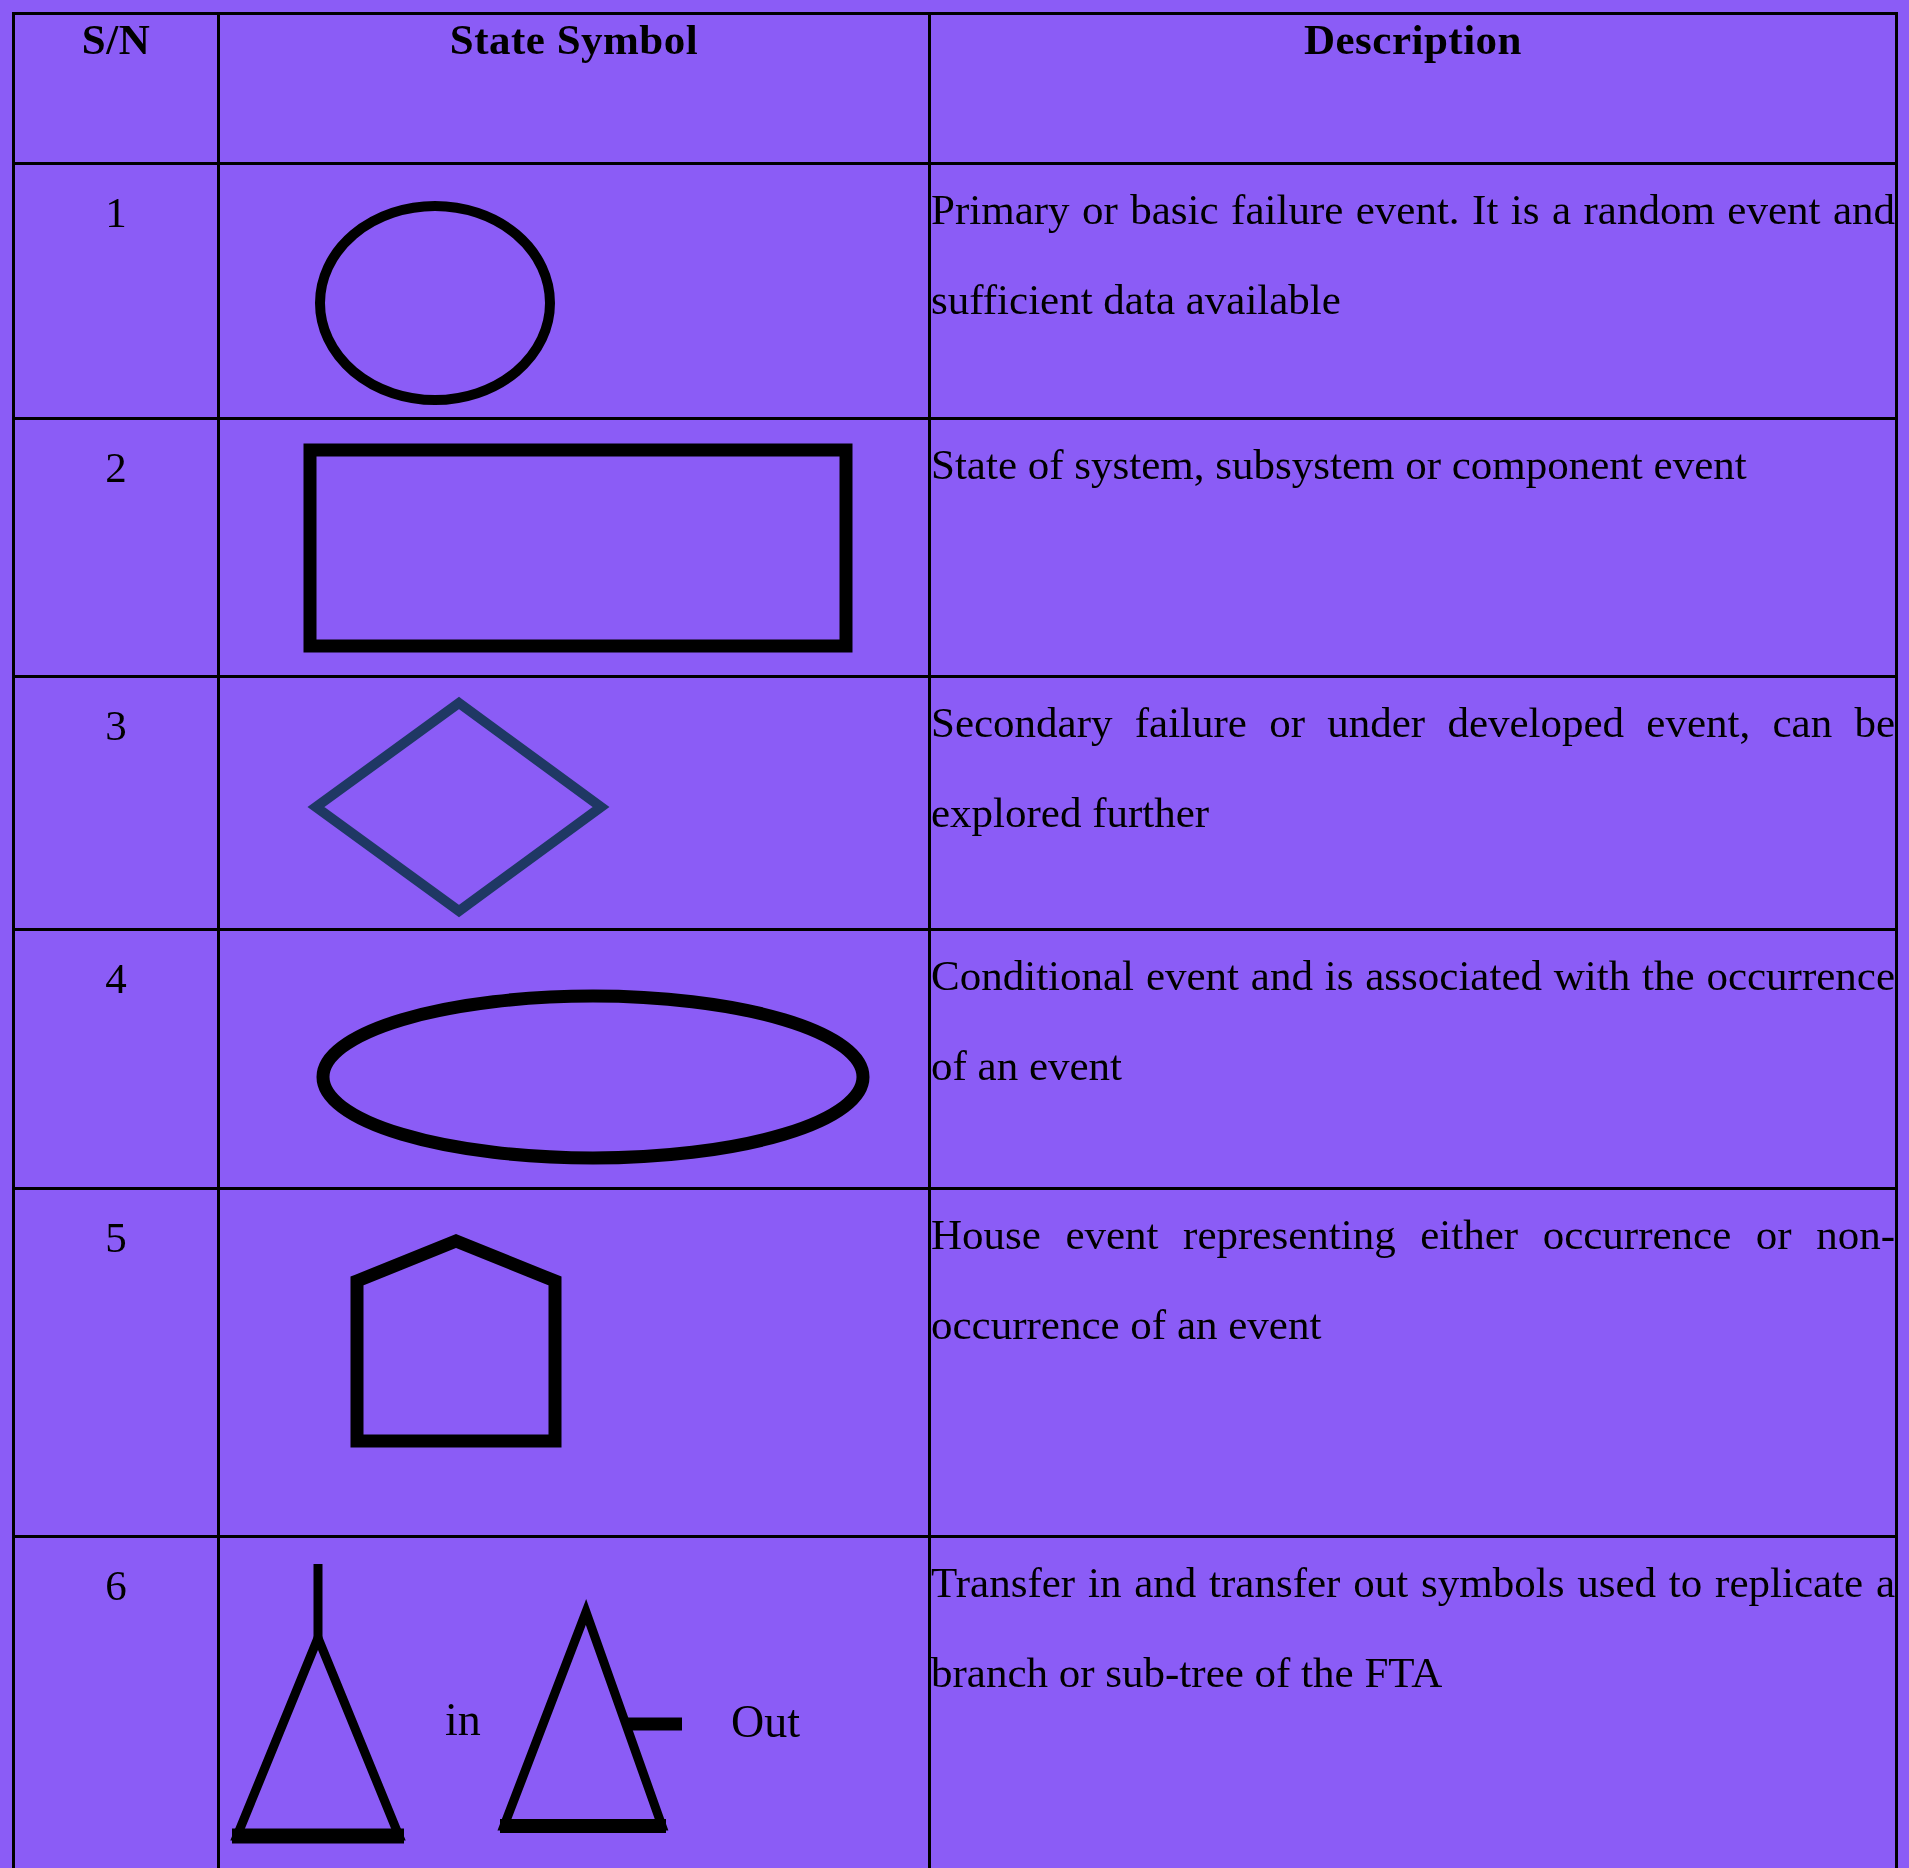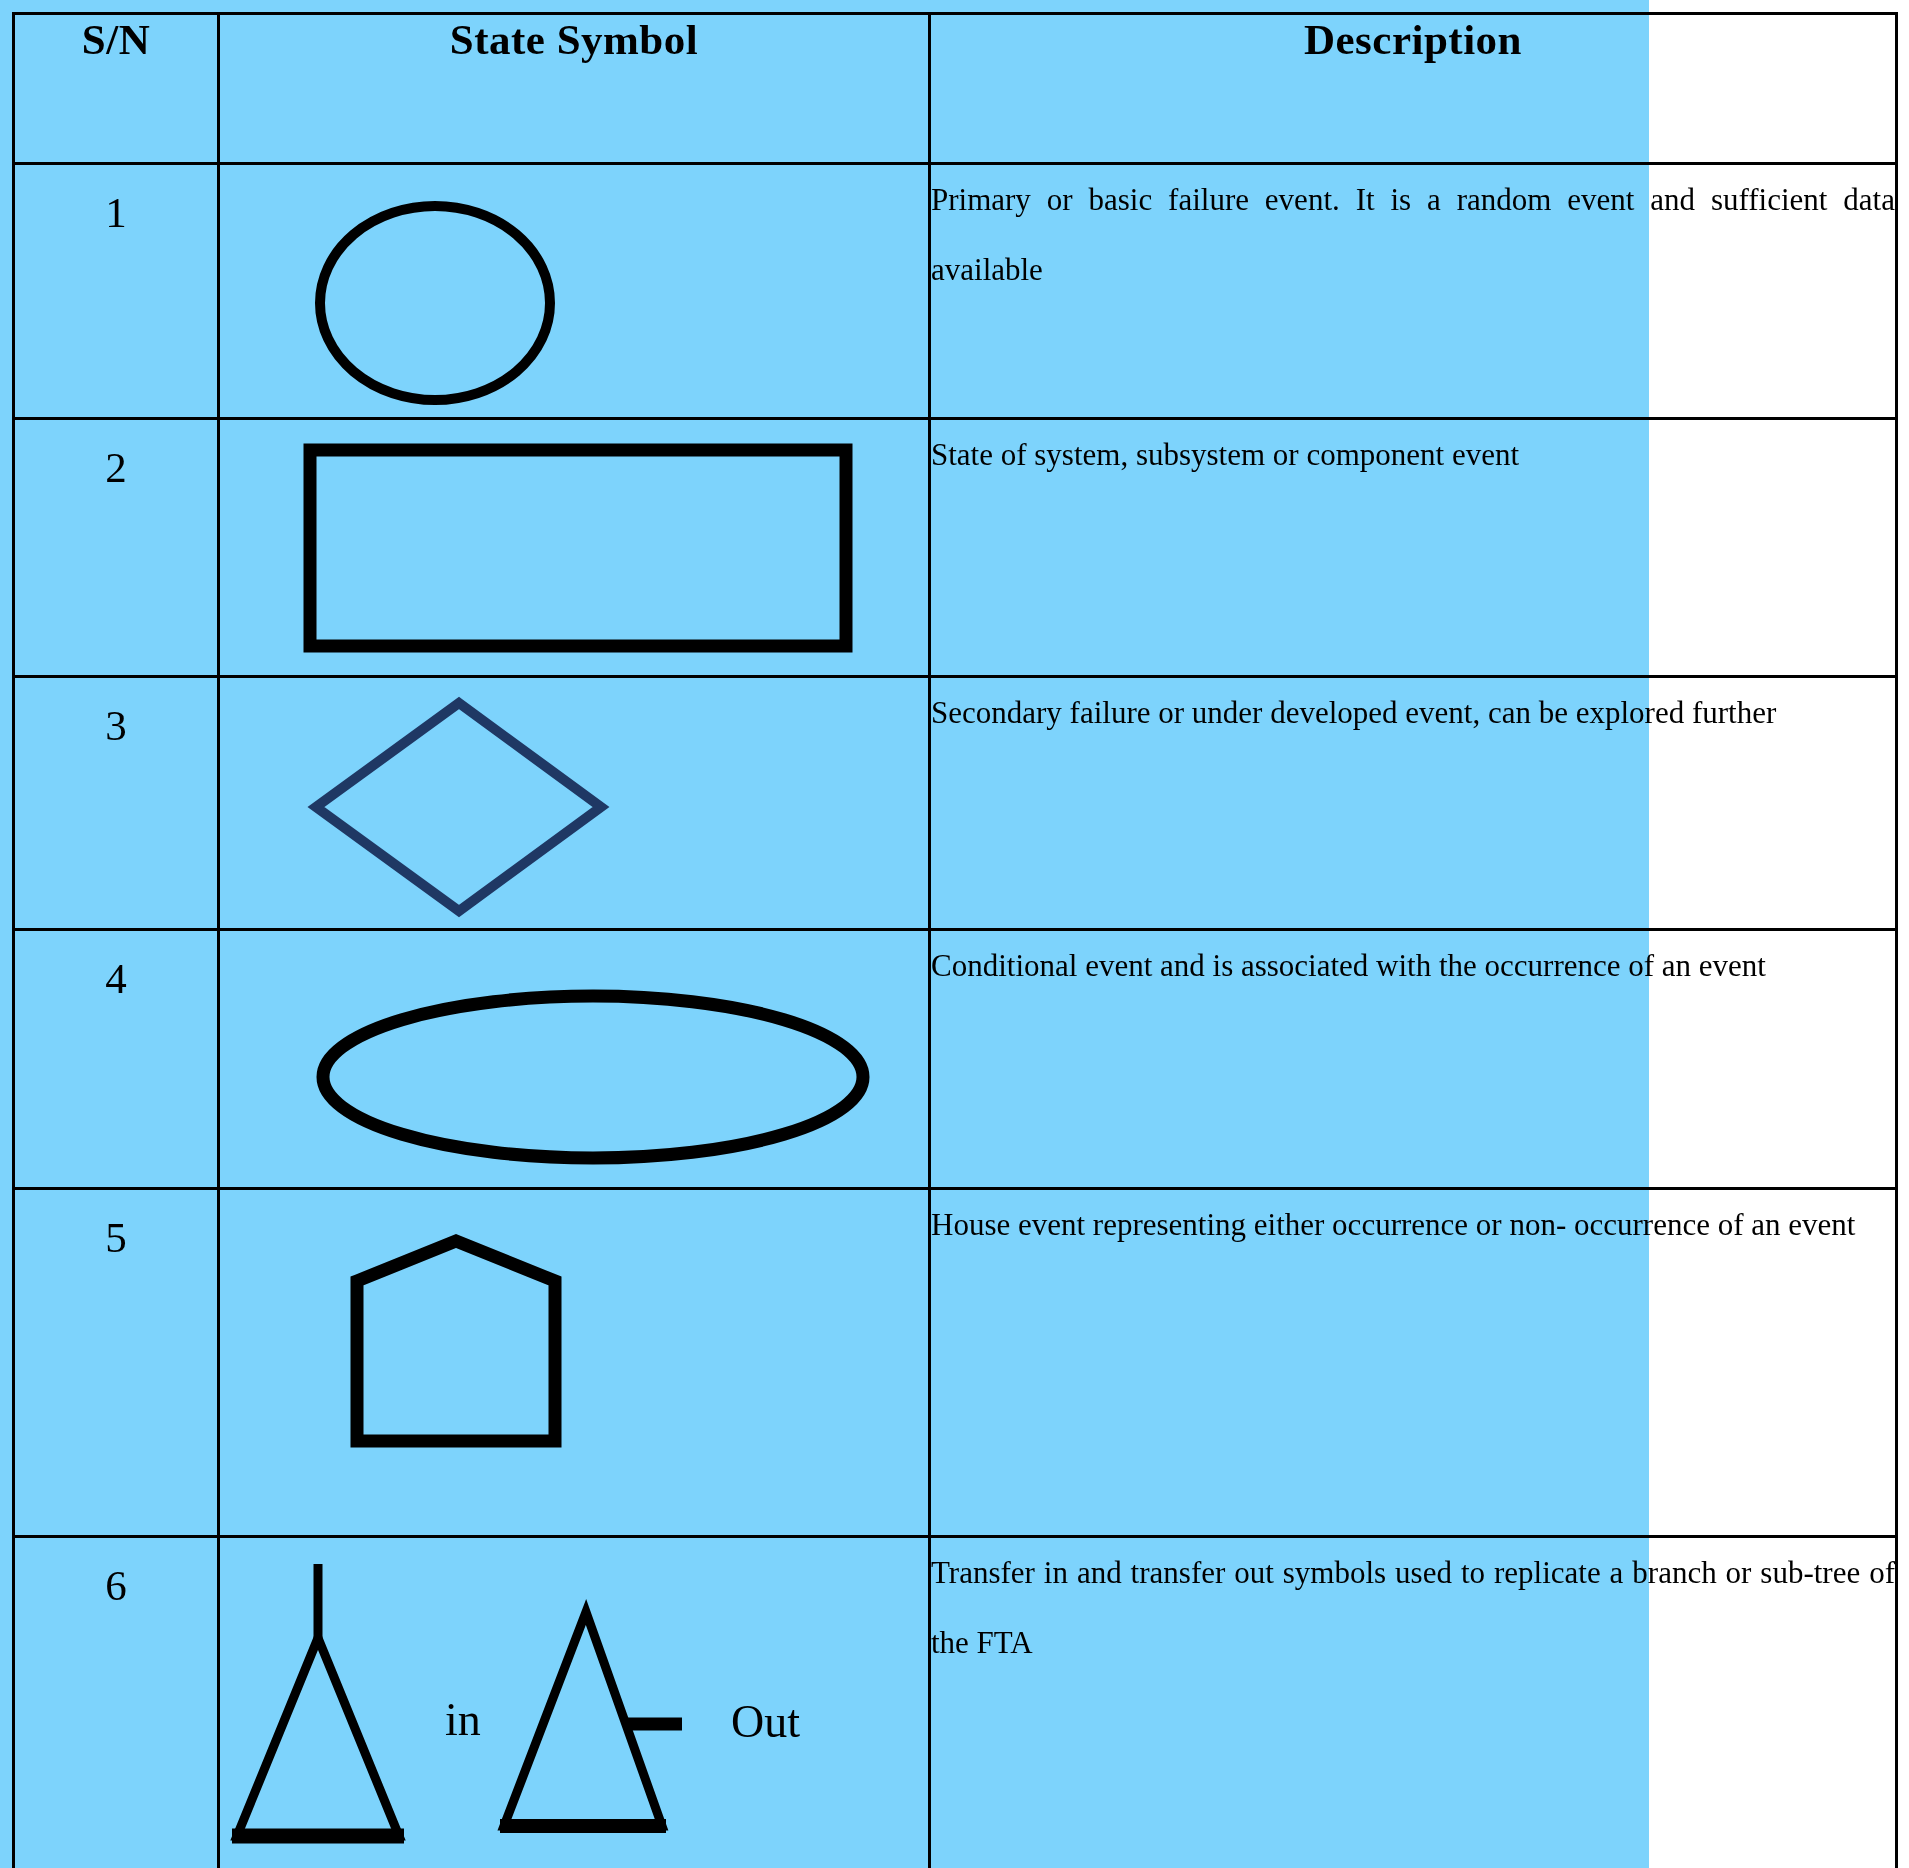--- a/index.html
+++ b/index.html
@@ -7,23 +7,23 @@
     padding: 0;
     width: 1909px;
     height: 1868px;
     background: #ffffff;
     overflow: hidden;
     font-family: "Liberation Serif", "DejaVu Serif", serif;
     color: #000000;
   }
   .page {
     position: relative;
-    width: 1649px;
+    width: 1909px;
     height: 1868px;
-    background: #7dd3fc;
+    background: #8b5cf6;
   }
   table.fta {
     position: absolute;
     left: 12px;
     top: 12px;
     width: 1883px;
     border-collapse: collapse;
     table-layout: fixed;
     border: 3px solid #000;
   }
@@ -40,22 +40,22 @@
     font-size: 43px;
     letter-spacing: 0.5px;
   }
   td.sn {
     text-align: center;
     font-size: 43px;
     line-height: 95px;
     padding-top: 34px;
   }
   td.desc {
-    font-size: 31px;
-    line-height: 70px;
+    font-size: 43px;
+    line-height: 90px;
     text-align: justify;
     padding: 34px 58px 0 26px;
   }
   td.sym {
     position: relative;
   }
   td.sym svg {
     position: absolute;
     left: 0;
     top: 0;

